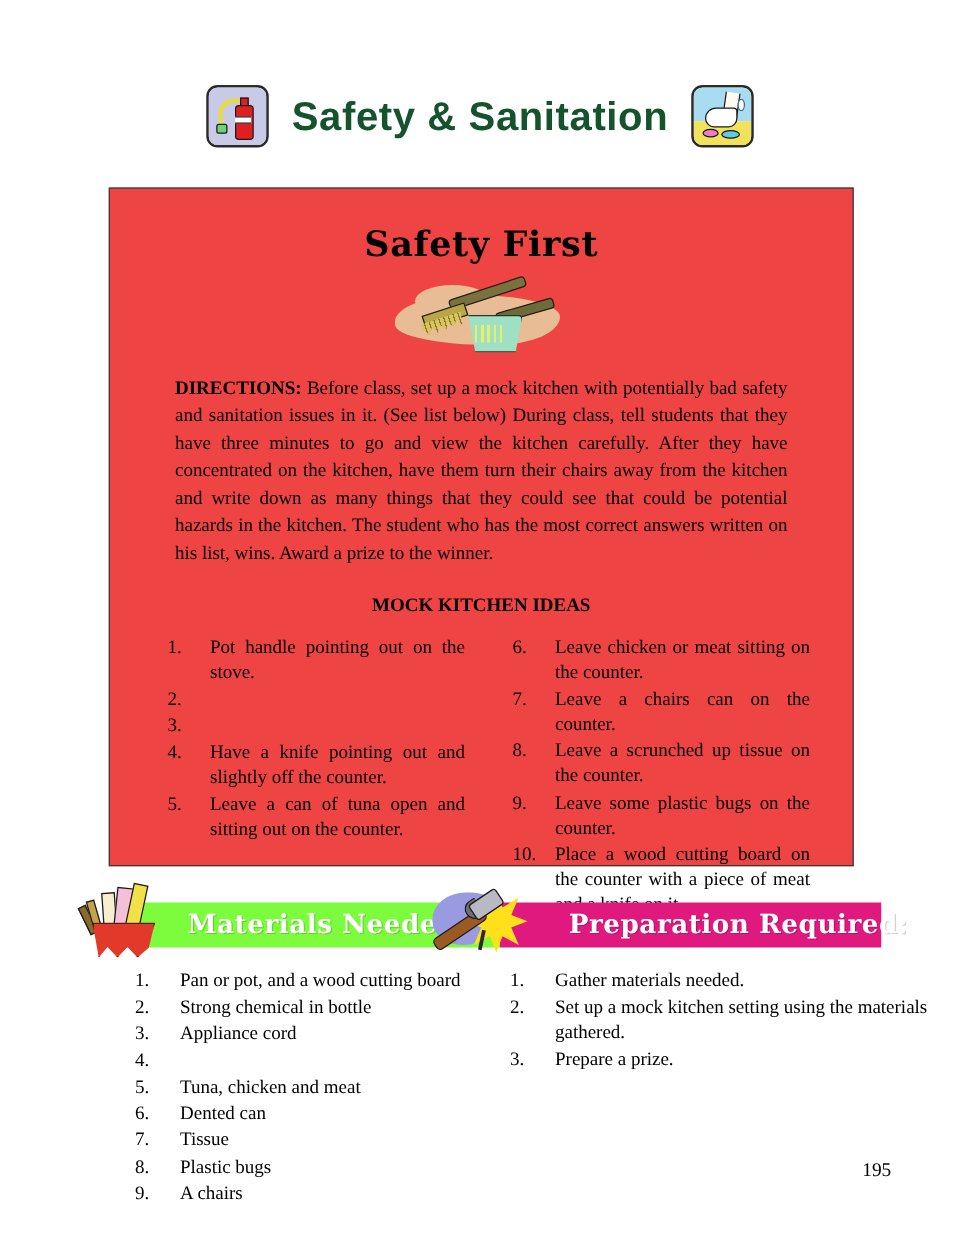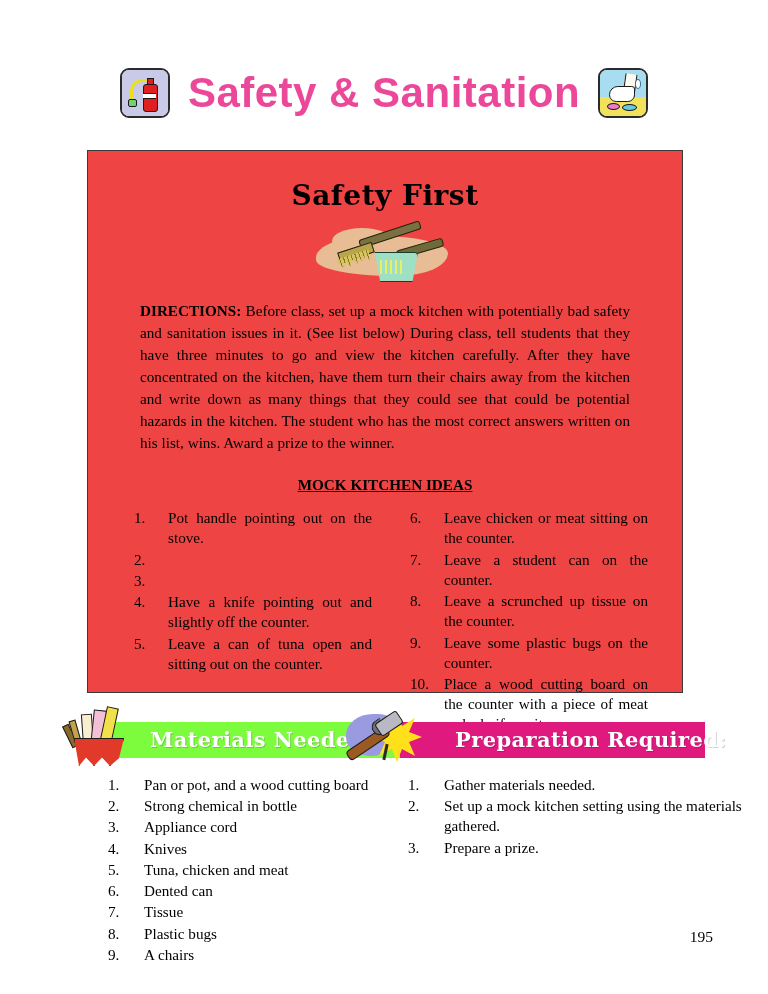--- a/index.html
+++ b/index.html
@@ -24,22 +24,22 @@
     width: 768px;
     height: 62px;
     display: flex;
     align-items: center;
     justify-content: center;
     gap: 18px;
   }
   .header-title {
     font-family: "Liberation Sans", "DejaVu Sans", sans-serif;
     font-weight: bold;
-    font-size: 42px;
-    color: #ec4899;
+    font-size: 32px;
+    color: #14532d;
     letter-spacing: 0.5px;
     white-space: nowrap;
   }
   .icon-box {
     width: 46px;
     height: 46px;
     border-radius: 9px;
     border: 2px solid #2b2b2b;
     position: relative;
     overflow: hidden;
@@ -160,21 +160,20 @@
     font-size: 15.2px;
     line-height: 1.45;
     text-align: justify;
   }
   .directions b { font-weight: bold; }
 
   .mock-heading {
     text-align: center;
     font-weight: bold;
     font-size: 15.2px;
-    text-decoration: underline;
     margin-top: 22px;
   }
 
   
   .ideas-cols {
     display: flex;
     margin: 14px 34px 0 34px;
     gap: 26px;
   }
   .ideas-col { flex: 1 1 0; }
@@ -389,21 +388,21 @@
       </ol>
     </div>
     <div class="ideas-col">
       <ol class="numlist">
         <li>
             <span class="num">6.</span>
             <span class="txt">Leave chicken or meat sitting on the counter.</span>
           </li>
         <li>
             <span class="num">7.</span>
-            <span class="txt">Leave a student can on the counter.</span>
+            <span class="txt">Leave a chairs can on the counter.</span>
           </li>
         <li>
             <span class="num">8.</span>
             <span class="txt">Leave a scrunched up tissue on the counter.</span>
           </li>
         <li>
             <span class="num">9.</span>
             <span class="txt">Leave some plastic bugs on the counter.</span>
           </li>
         <li>
@@ -453,21 +452,20 @@
       <li>
           <span class="num">2.</span>
           <span class="txt">Strong chemical in bottle</span>
         </li>
       <li>
           <span class="num">3.</span>
           <span class="txt">Appliance cord</span>
         </li>
       <li>
           <span class="num">4.</span>
-          <span class="txt">Knives</span>
         </li>
       <li>
           <span class="num">5.</span>
           <span class="txt">Tuna, chicken and meat</span>
         </li>
       <li>
           <span class="num">6.</span>
           <span class="txt">Dented can</span>
         </li>
       <li>

